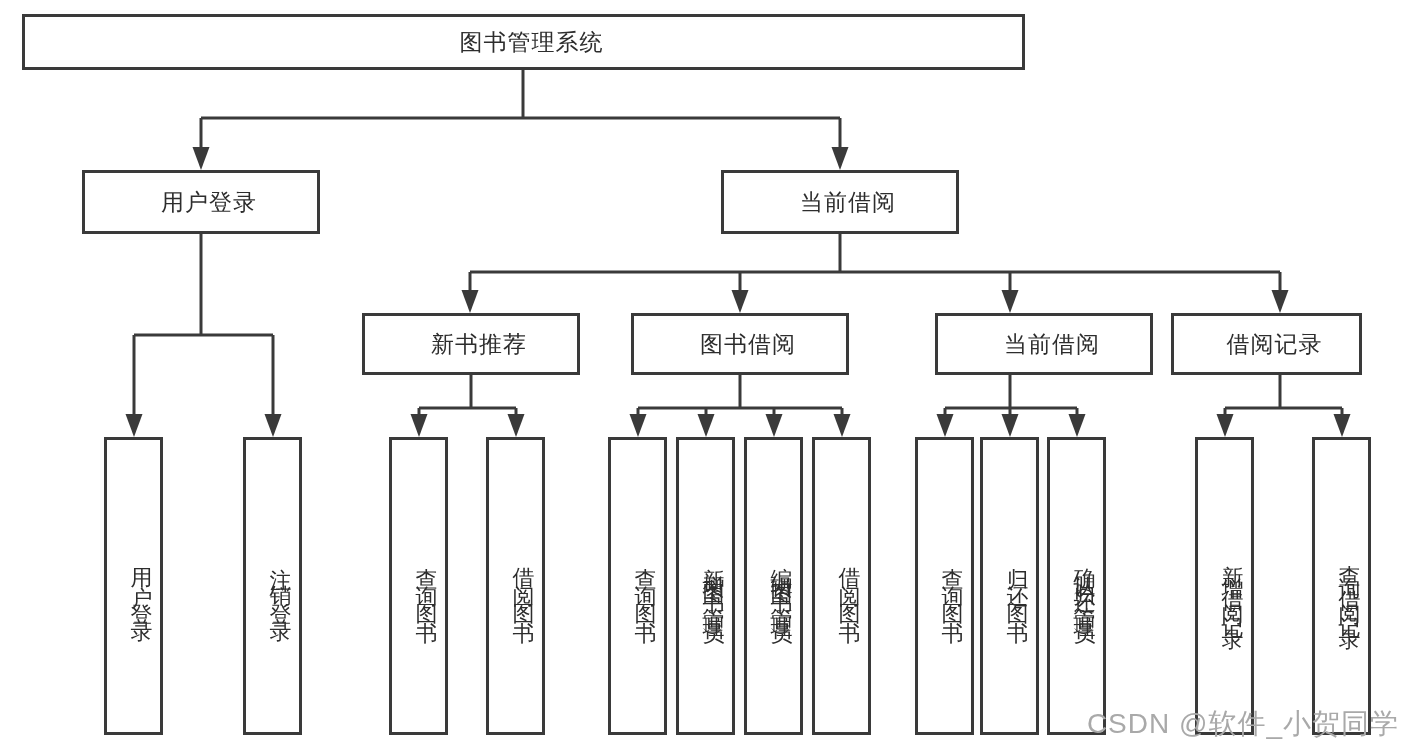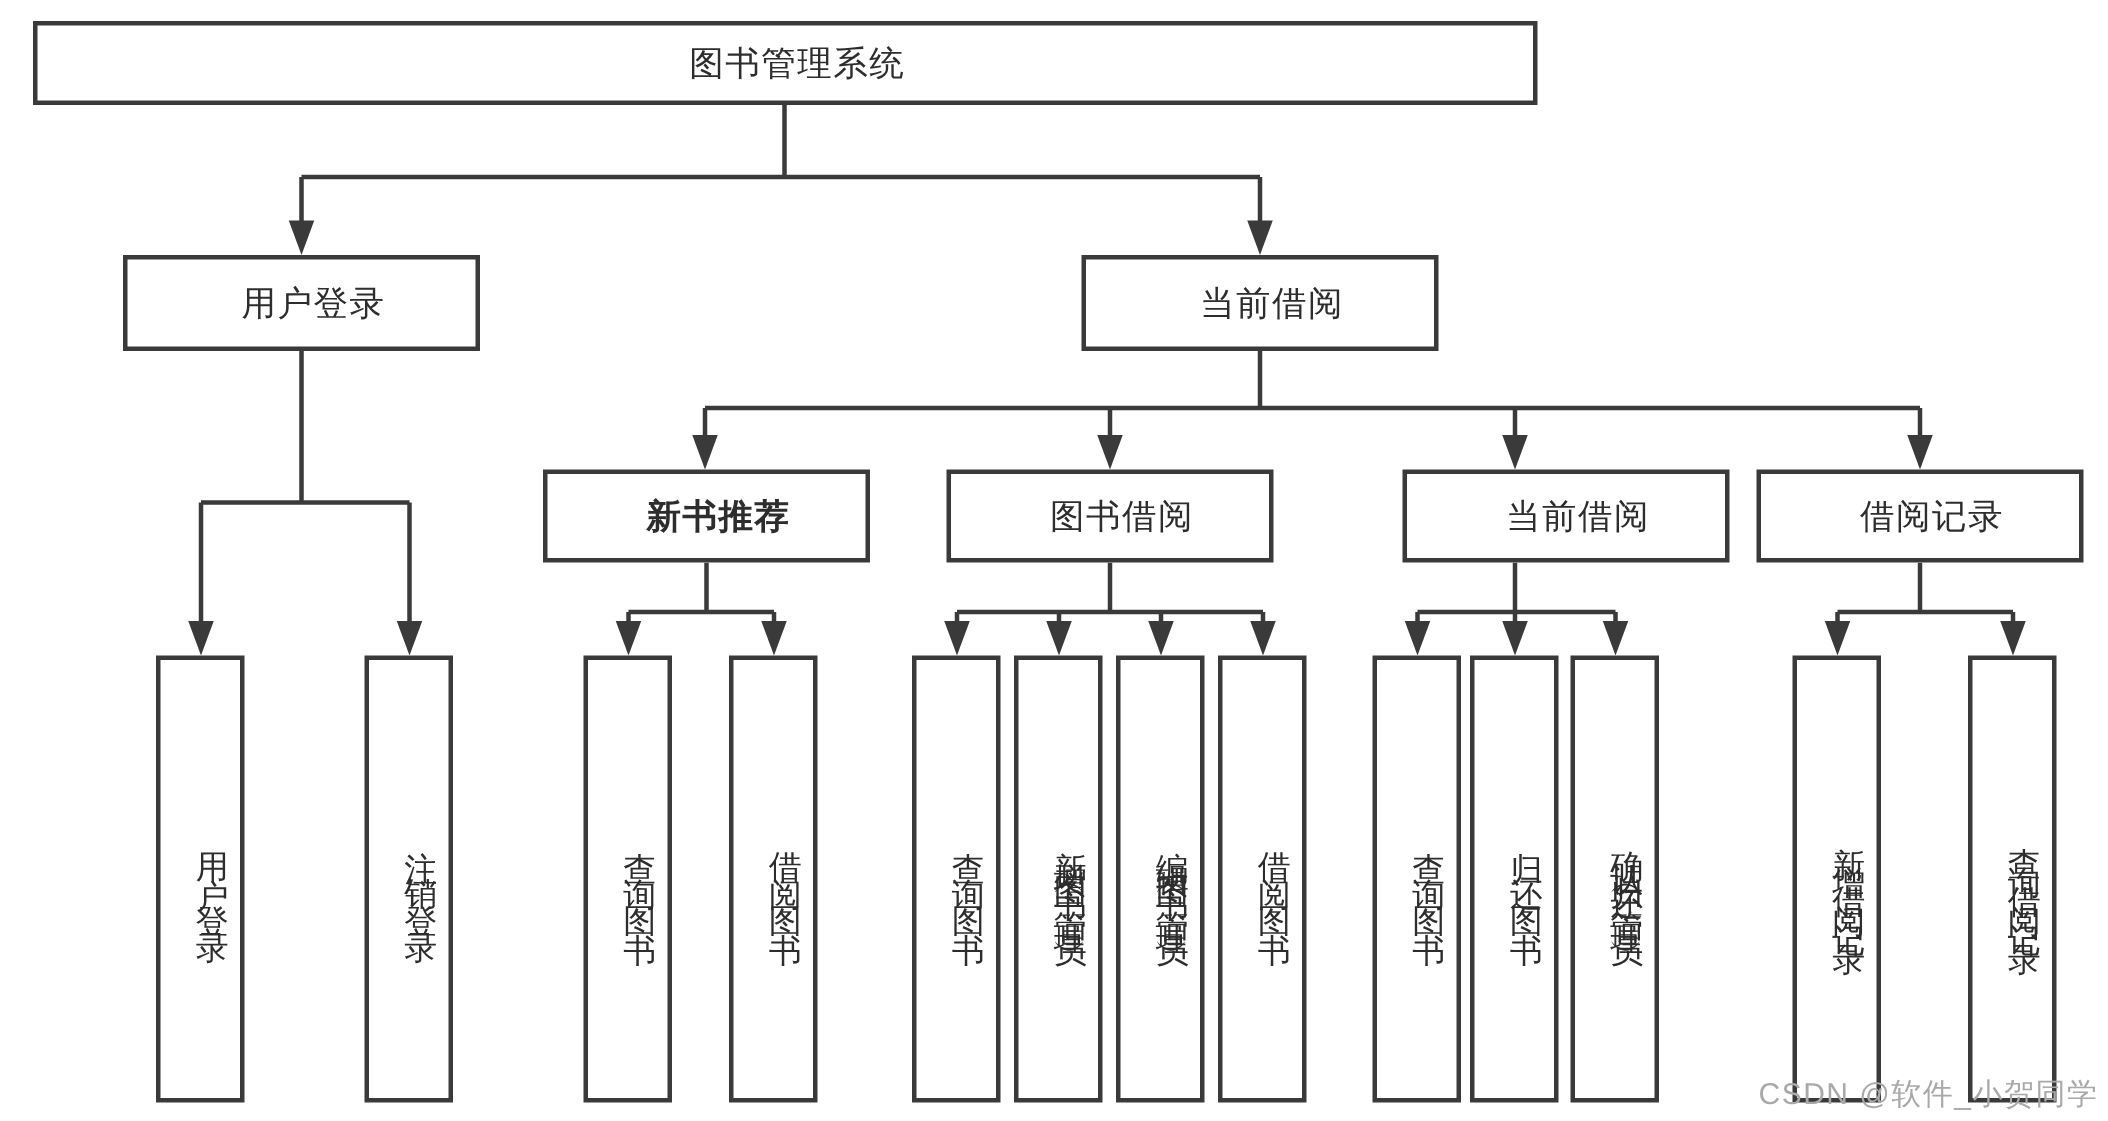--- a/index.html
+++ b/index.html
@@ -35,21 +35,21 @@
     writing-mode:vertical-rl;
     font-size:22px;
     line-height:1;
   }
   .ls-wide{letter-spacing:18px;}
   .ls-mid{letter-spacing:13px;}
   .ls-tight{letter-spacing:8px;}
   .watermark{
     position:absolute;
     right:6px;bottom:4px;
-    font-size:20px;
+    font-size:28px;
     letter-spacing:1px;
     color:var(--wm);
     z-index:5;
     white-space:nowrap;
   }
 </style>
 </head>
 <body>
 
 <div class="canvas">
@@ -107,24 +107,24 @@
       <polygon points="1216.5,414 1233.5,414 1225,437" fill="#3a3a3a"></polygon>
       <line x1="1342" y1="408" x2="1342" y2="417" stroke="#3a3a3a" stroke-width="3"></line>
       <polygon points="1333.5,414 1350.5,414 1342,437" fill="#3a3a3a"></polygon>
     </svg>
 
   <div class="node hbox" style="left:22px;top:14px;width:1003px;height:56px;">图书管理系统</div>
 
   <div class="node hbox" style="left:82px;top:170px;width:238px;height:64px;">用户登录</div>
   <div class="node hbox" style="left:721px;top:170px;width:238px;height:64px;">当前借阅</div>
 
-  <div class="node hbox" style="left:362px;top:313px;width:218px;height:62px;font-weight:bold;">新书推荐</div>
+  <div class="node hbox" style="left:362px;top:313px;width:218px;height:62px;">新书推荐</div>
   <div class="node hbox" style="left:631px;top:313px;width:218px;height:62px;">图书借阅</div>
   <div class="node hbox" style="left:901px;top:313px;width:218px;height:62px;margin-left:34px;">当前借阅</div>
-  <div class="node hbox" style="left:1171px;top:313px;width:218px;height:62px;">借阅记录</div>
+  <div class="node hbox" style="left:1171px;top:313px;width:191px;height:62px;">借阅记录</div>
 
   <div class="node vbox ls-wide" style="left:104px;top:437px;width:59px;height:298px;">用户登录</div>
   <div class="node vbox ls-wide" style="left:243px;top:437px;width:59px;height:298px;">注销登录</div>
 
   <div class="node vbox ls-wide" style="left:389px;top:437px;width:59px;height:298px;">查询图书</div>
   <div class="node vbox ls-wide" style="left:486px;top:437px;width:59px;height:298px;">借阅图书</div>
 
   <div class="node vbox ls-wide" style="left:608px;top:437px;width:59px;height:298px;">查询图书</div>
   <div class="node vbox ls-tight" style="left:676px;top:437px;width:59px;height:298px;">新增图书（管理员）</div>
   <div class="node vbox ls-tight" style="left:744px;top:437px;width:59px;height:298px;">编辑图书（管理员）</div>

